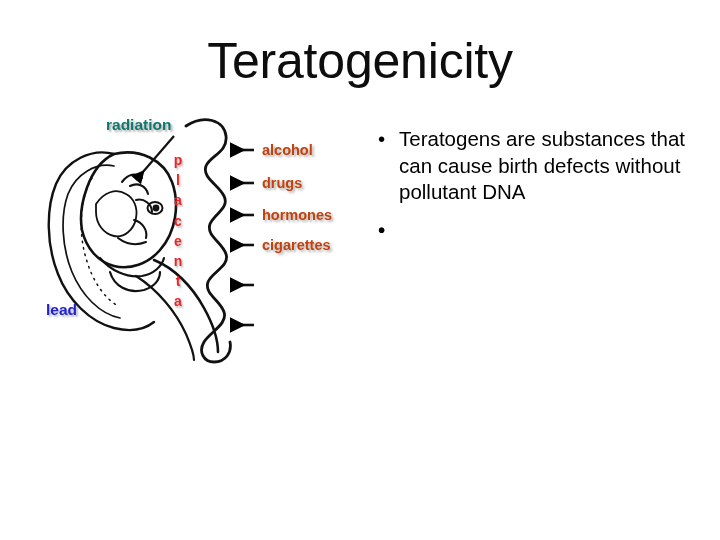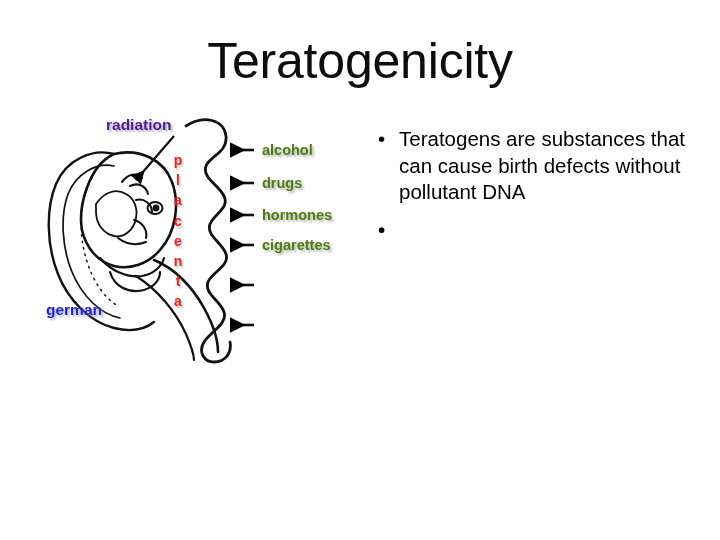--- a/index.html
+++ b/index.html
@@ -47,21 +47,21 @@
     height: 256px;
     overflow: visible;
   }
 
   .dlabel {
     position: absolute;
     font-family: "Liberation Sans", sans-serif;
     font-weight: bold;
     font-size: 14.5px;
     line-height: 16px;
-    color: #4c1d95;
+    color: #0f766e;
     text-shadow: 2px 2px 2px rgba(120,120,120,0.55);
     white-space: nowrap;
   }
   #label-radiation {
     left: 88px;
     top: 9px;
     font-size: 15.5px;
   }
   #label-fetus {
     left: 28px;
@@ -90,21 +90,21 @@
   }
 
   
   .agent-label {
     position: absolute;
     left: 244px;
     font-family: "Liberation Sans", sans-serif;
     font-weight: bold;
     font-size: 14.5px;
     line-height: 16.5px;
-    color: #4d7c0f;
+    color: #c2410c;
     text-shadow: 2px 2px 2.5px rgba(125,125,125,0.6);
     white-space: nowrap;
   }
   .agent-label .l2 { display: block; }
 
   
   #bullets {
     position: absolute;
     left: 372px;
     top: 126px;
@@ -182,21 +182,21 @@
     <line x1="236" y1="42" x2="212" y2="42" stroke="#111" stroke-width="2.6" marker-end="url(#arrowhead)"></line>
     <line x1="236" y1="75" x2="212" y2="75" stroke="#111" stroke-width="2.6" marker-end="url(#arrowhead)"></line>
     <line x1="236" y1="107" x2="212" y2="107" stroke="#111" stroke-width="2.6" marker-end="url(#arrowhead)"></line>
     <line x1="236" y1="137" x2="212" y2="137" stroke="#111" stroke-width="2.6" marker-end="url(#arrowhead)"></line>
     <line x1="236" y1="177" x2="212" y2="177" stroke="#111" stroke-width="2.6" marker-end="url(#arrowhead)"></line>
     <line x1="236" y1="217" x2="212" y2="217" stroke="#111" stroke-width="2.6" marker-end="url(#arrowhead)"></line>
   </svg>
 
   <div class="dlabel" id="label-radiation">radiation</div>
 
-  <div class="dlabel" id="label-fetus">german</div>
+  <div class="dlabel" id="label-fetus">lead</div>
 
   <div id="label-placenta">
     <span>p</span>
     <span>l</span>
     <span>a</span>
     <span>c</span>
     <span>e</span>
     <span>n</span>
     <span>t</span>
     <span>a</span>

